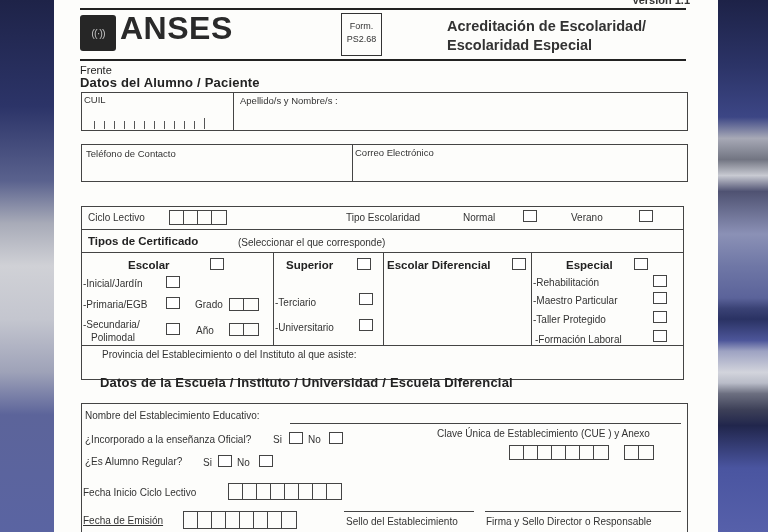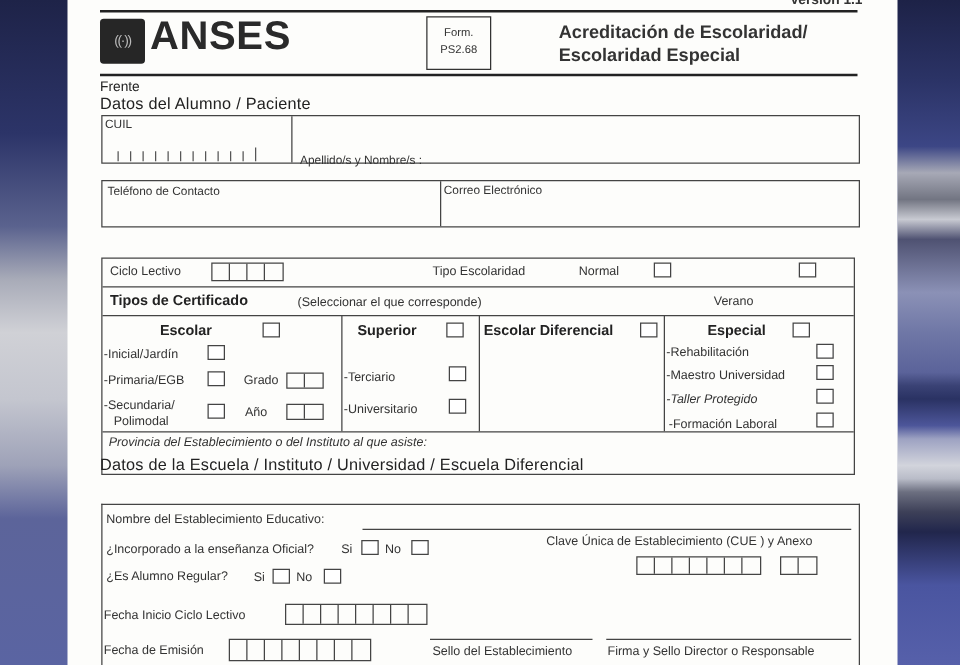--- a/index.html
+++ b/index.html
@@ -21,26 +21,26 @@
   .abs { position: absolute; text-decoration: underline; }
   .hline { position: absolute; background: #222; }
   .version { position: absolute; right: 28px; top: -6px; font-weight: bold; font-size: 11px; color: #333; }
   .logo-box {
     position: absolute; left: 26px; top: 15px; width: 36px; height: 36px;
     background: #262626; border-radius: 3px; color: #bbb; font-size: 11px;
     display: flex; align-items: center; justify-content: center; letter-spacing: -1px;
   }
   .logo-text { position: absolute; left: 66px; top: 10px; font-size: 32px; font-weight: bold; color: #2a2a2a; letter-spacing: 0.5px; }
   .form-code {
-    position: absolute; left: 287px; top: 13px; width: 52px; height: 43px;
+    position: absolute; left: 287px; top: 13px; width: 41px; height: 43px;
     border: 1px solid #333; font-size: 9px; color: #333; text-align: center; line-height: 13px; padding-top: 6px;
   }
   .doc-title { position: absolute; left: 393px; top: 17px; font-size: 14.5px; font-weight: bold; color: #333; line-height: 19px; }
   .frente { position: absolute; left: 26px; top: 64px; font-size: 11px; }
-  .sec-title { position: absolute; left: 26px; font-size: 13px; font-weight: normal; color: #222; letter-spacing: 0.2px; }
+  .sec-title { position: absolute; left: 26px; font-size: 13px; font-weight: bold; color: #222; letter-spacing: 0.2px; }
   .box { position: absolute; border: 1px solid #444; }
   .lbl { position: absolute; font-size: 10px; color: #333; white-space: nowrap; }
   .lbl-sm { font-size: 9.5px; }
   .bold { font-weight: bold; font-size: 11.5px; color: #222; }
   .cb { position: absolute; width: 14px; height: 12px; border: 1px solid #444; background: #fff; }
   .cells { position: absolute; display: flex; height: 15px; border: 1px solid #444; }
   .cells span { width: 14px; height: 100%; border-right: 1px solid #444; }
   .cells span:last-child { border-right: none; }
   .ticks { position: absolute; left: 12px; top: 28px; display: flex; gap: 9px; }
   .ticks i { display: block; width: 1px; height: 8px; background: #555; }
@@ -84,21 +84,21 @@
           <i></i>
           <i></i>
           <i></i>
           <i></i>
           <i></i>
           <i></i>
           <i class="tall"></i>
       </div>
     </div>
     <div class="abs" style="left:152px; top:0; right:0; height:100%;">
-      <div class="lbl lbl-sm" style="left:6px; top:2px;margin-top:28px;">Apellido/s y Nombre/s :</div>
+      <div class="lbl lbl-sm" style="left:6px; top:2px;">Apellido/s y Nombre/s :</div>
     </div>
   </div>
 
   <div class="box" style="left:27px; top:144px; width:607px; height:38px;">
     <div class="abs" style="left:271px; top:0; right:0; height:100%;">
       <div class="lbl lbl-sm" style="left:2px; top:2px;">Correo Electrónico</div>
     </div>
     <div class="abs" style="left:0; top:0; width:271px; height:100%; border-right:1px solid #444;">
       <div class="lbl lbl-sm" style="left:4px; top:3px;">Teléfono de Contacto</div>
     </div>
@@ -109,21 +109,21 @@
     <div class="lbl" style="left:6px; top:5px;">Ciclo Lectivo</div>
     <div class="cells" style="left:87px; top:3px;">
         <span></span>
         <span></span>
         <span></span>
         <span></span>
       </div>
     <div class="lbl" style="left:264px; top:5px;text-align:right;">Tipo Escolaridad</div>
     <div class="lbl" style="left:381px; top:5px;">Normal</div>
     <div class="cb" style="left:441px; top:3px;"></div>
-    <div class="lbl" style="left:489px; top:5px;margin-top:24px;">Verano</div>
+    <div class="lbl" style="left:489px; top:5px;">Verano</div>
     <div class="cb" style="left:557px; top:3px;"></div>
     <div class="hline" style="left:0; top:22px; width:100%; height:1px; background:#444;"></div>
 
     <div class="lbl bold" style="left:6px; top:28px;">Tipos de  Certificado</div>
     <div class="lbl" style="left:156px; top:30px;">(Seleccionar el que corresponde)</div>
     <div class="hline" style="left:0; top:45px; width:100%; height:1px; background:#444;"></div>
 
     <div class="lbl bold" style="left:46px; top:52px;">Escolar</div>
     <div class="cb" style="left:128px; top:51px;"></div>
     <div class="lbl" style="left:1px; top:71px;">-Inicial/Jardín</div>
@@ -154,33 +154,33 @@
     <div class="vline" style="left:301px; top:45px; height:93px;"></div>
 
     <div class="lbl bold" style="left:305px; top:52px;">Escolar Diferencial</div>
     <div class="cb" style="left:430px; top:51px;"></div>
     <div class="vline" style="left:449px; top:45px; height:93px;"></div>
 
     <div class="lbl bold" style="left:484px; top:52px;">Especial</div>
     <div class="cb" style="left:552px; top:51px;"></div>
     <div class="lbl" style="left:451px; top:70px;">-Rehabilitación</div>
     <div class="cb" style="left:571px; top:68px;"></div>
-    <div class="lbl" style="left:451px; top:88px;">-Maestro Universidad</div>
+    <div class="lbl" style="left:451px; top:88px;">-Maestro Particular</div>
     <div class="cb" style="left:571px; top:85px;"></div>
-    <div class="lbl" style="left:451px; top:107px;font-style:italic;">-Taller Protegido</div>
+    <div class="lbl" style="left:451px; top:107px;">-Taller Protegido</div>
     <div class="cb" style="left:571px; top:104px;"></div>
     <div class="lbl" style="left:453px; top:127px;">-Formación Laboral</div>
     <div class="cb" style="left:571px; top:123px;"></div>
 
     <div class="hline" style="left:0; top:138px; width:100%; height:1px; background:#444;"></div>
-    <div class="lbl" style="left:5px; top:142px;font-style:italic;">Provincia del Establecimiento o del Instituto al que asiste:</div>
+    <div class="lbl" style="left:20px; top:142px;">Provincia del Establecimiento o del Instituto al que asiste:</div>
     <div class="abs" style="left:0; top:139px; width:100%; height:34px;"></div>
   </div>
 
-  <div class="sec-title" style="top:364px;">Datos de la Escuela / Instituto / Universidad / Escuela Diferencial</div>
+  <div class="sec-title" style="top:375px;margin-left:20px;">Datos de la Escuela / Instituto / Universidad / Escuela Diferencial</div>
   <div class="box" style="left:27px; top:403px; width:607px; height:140px; border-bottom:none;">
     <div class="lbl" style="left:3px; top:6px;">Nombre del Establecimiento Educativo:</div>
     <div class="sig-line" style="left:208px; top:19px; width:391px;"></div>
 
     <div class="lbl" style="left:3px; top:30px;">¿Incorporado a la enseñanza Oficial?</div>
     <div class="lbl" style="left:191px; top:30px;">Si</div>
     <div class="cb" style="left:207px; top:28px;"></div>
     <div class="lbl" style="left:226px; top:30px;">No</div>
     <div class="cb" style="left:247px; top:28px;"></div>
 
@@ -210,21 +210,21 @@
         <span></span>
         <span></span>
         <span></span>
         <span></span>
         <span></span>
         <span></span>
         <span></span>
         <span></span>
       </div>
 
-    <div class="lbl" style="left:1px; top:111px;">Fecha de Emisión</div>
+    <div class="lbl" style="left:1px; top:111px;text-decoration:underline;">Fecha de Emisión</div>
     <div class="cells" style="left:101px; top:107px; height:18px;">
         <span></span>
         <span></span>
         <span></span>
         <span></span>
         <span></span>
         <span></span>
         <span></span>
         <span></span>
       </div>

